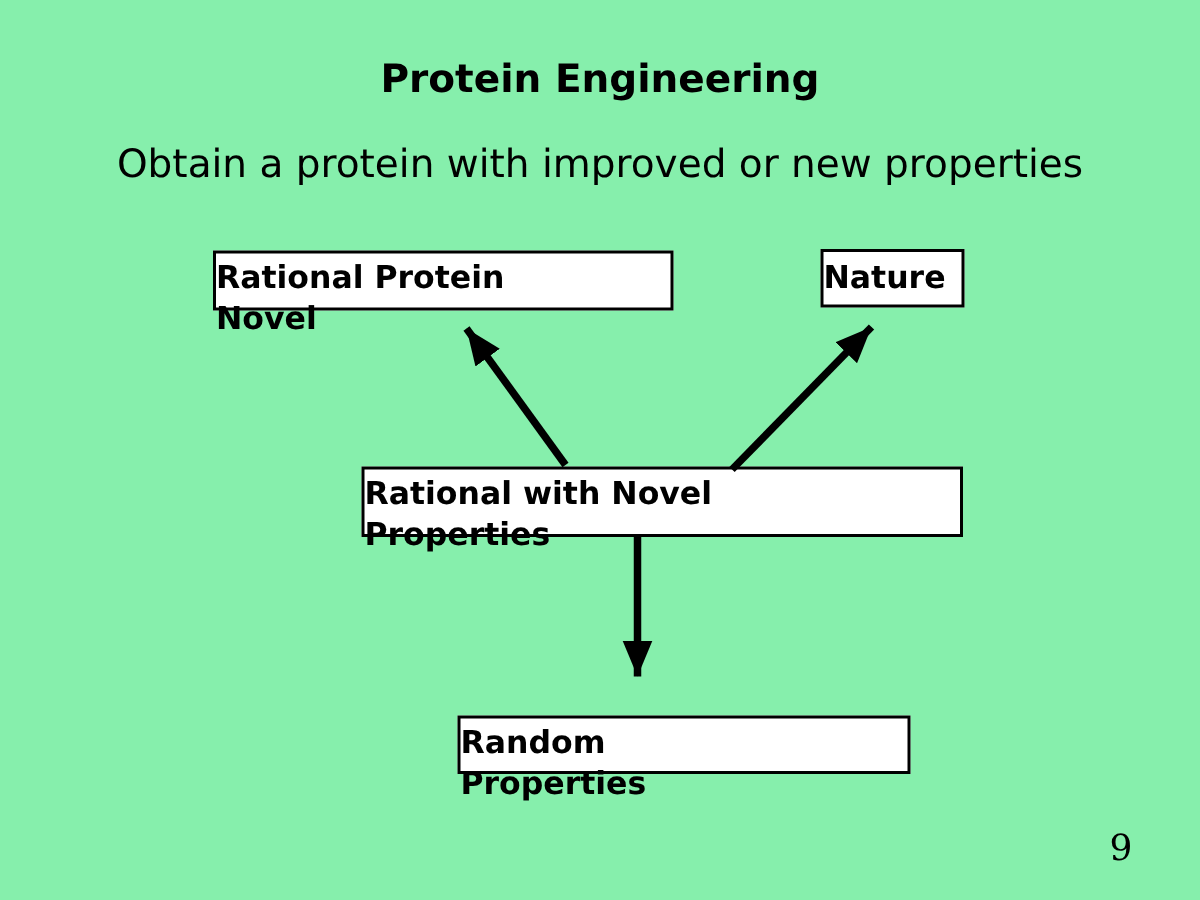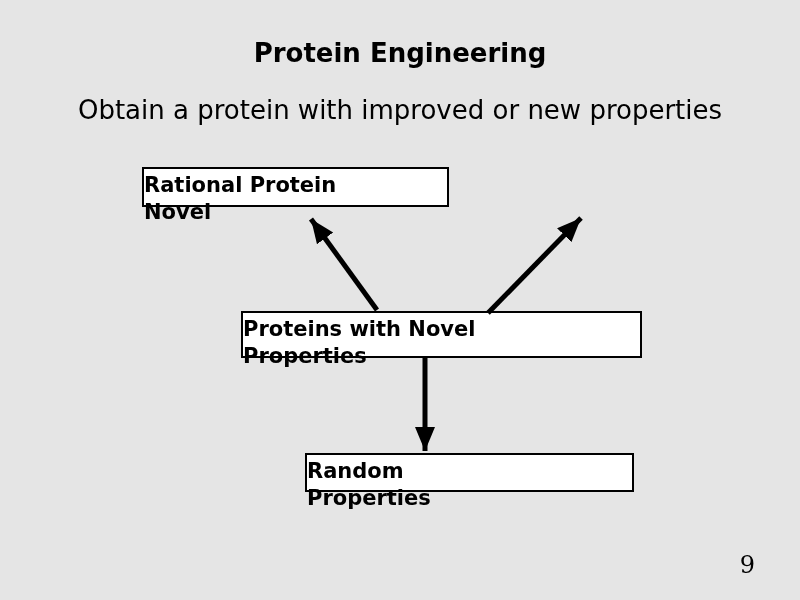--- a/index.html
+++ b/index.html
@@ -8,21 +8,21 @@
     width: 800px;
     height: 600px;
     background: #ffffff;
     font-family: "DejaVu Sans", sans-serif;
     color: #000000;
   }
   .slide {
     position: relative;
     width: 800px;
     height: 600px;
-    background: #e5e5e5;
+    background: #86efac;
     overflow: hidden;
   }
   .header {
     position: absolute;
     top: 37px;
     left: 0;
     width: 800px;
     text-align: center;
     font-size: 26px;
     line-height: 33px;
@@ -44,21 +44,21 @@
     width: 100%;
     font-weight: bold;
     font-size: 21px;
     line-height: 27px;
     white-space: nowrap;
     overflow: visible;
   }
   #node-rational { left: 142px; top: 167px; width: 307px; height: 40px; }
   #node-nature   { left: 547px; top: 166px; width: 96px;  height: 39px; }
   #node-novel    { left: 241px; top: 311px; width: 401px; height: 47px; }
-  #node-random   { left: 305px; top: 453px; width: 329px; height: 39px; }
+  #node-random   { left: 305px; top: 477px; width: 302px; height: 39px; }
   #node-nature .node-label { top: 4px; }
 
   .arrow-layer {
     position: absolute;
     left: 0;
     top: 0;
     width: 800px;
     height: 600px;
     pointer-events: none;
   }
@@ -81,24 +81,29 @@
     <div class="subtitle-line">Obtain a protein with improved or new properties</div>
   </div>
 
   <div class="node" id="node-rational">
     <div class="node-label">
       <div>Rational Protein</div>
       <div>Novel</div>
     </div>
   </div>
 
+  <div class="node" id="node-nature">
+    <div class="node-label">
+      <div>Nature</div>
+    </div>
+  </div>
 
   <div class="node" id="node-novel">
     <div class="node-label">
-      <div>Proteins with Novel</div>
+      <div>Rational with Novel</div>
       <div>Properties</div>
     </div>
   </div>
 
   <div class="node" id="node-random">
     <div class="node-label">
       <div>Random</div>
       <div>Properties</div>
     </div>
   </div>

